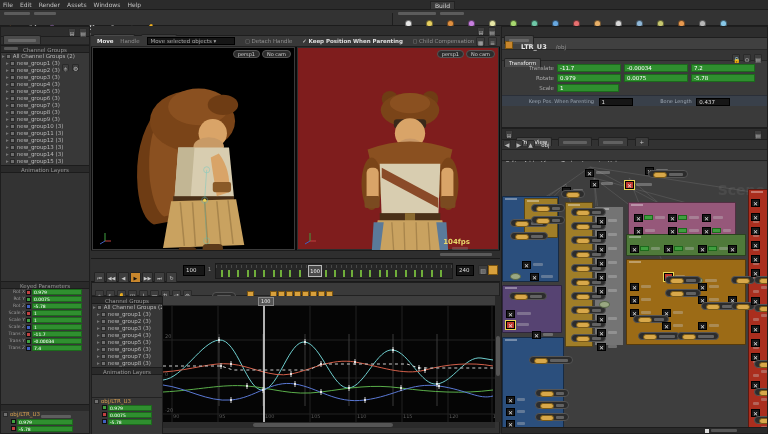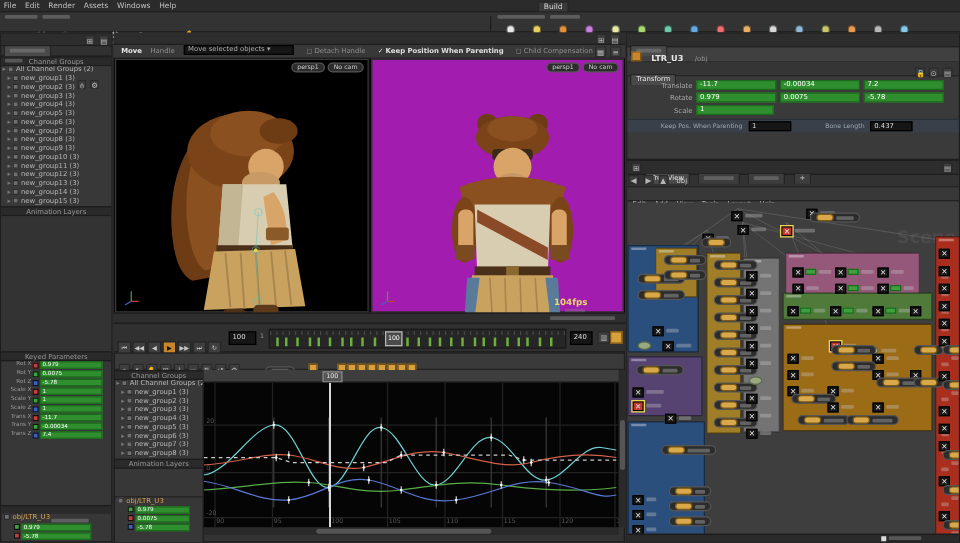--- a/index.html
+++ b/index.html
@@ -165,21 +165,21 @@
         </g>
         <circle cx="110" cy="150" r="1.5" fill="#e8d858"></circle>
       </svg>
       <svg class="abs" style="left:4px;bottom:4px;" width="16" height="16">
         <line x1="8" y1="12" x2="14" y2="12" stroke="#c04040" stroke-width="1"></line>
         <line x1="8" y1="12" x2="8" y2="4" stroke="#40a040" stroke-width="1"></line>
         <line x1="8" y1="12" x2="3" y2="15" stroke="#4060c0" stroke-width="1"></line>
       </svg>
     </div>
 
-    <div class="abs" style="left:206px;top:0;width:202px;height:203px;background:#a21caf;border:1px solid #2e2e2e;padding-left:11px;">
+    <div class="abs" style="left:206px;top:0;width:202px;height:203px;background:#7f1d1d;border:1px solid #2e2e2e;padding-left:11px;">
       <span class="pill abs" style="right:34px;top:2px;">persp1</span>
       <span class="pill abs" style="right:3px;top:2px;">No cam</span>
       <svg width="202" height="203" viewBox="0 0 200 200">
         <circle cx="80" cy="50" r="8" fill="#6e3c14"></circle>
           <circle cx="120" cy="50" r="8" fill="#6e3c14"></circle>
         <ellipse cx="100" cy="61" rx="29" ry="17" fill="#7a4418"></ellipse>
         <ellipse cx="100" cy="54" rx="20" ry="10" fill="#8a5020"></ellipse>
         <rect x="84" y="70" width="32" height="9" rx="3" fill="#3a281a"></rect>
         <circle cx="100" cy="84" r="15" fill="#d9a468"></circle>
         <ellipse cx="100" cy="97" rx="12" ry="8" fill="#c89868"></ellipse>

